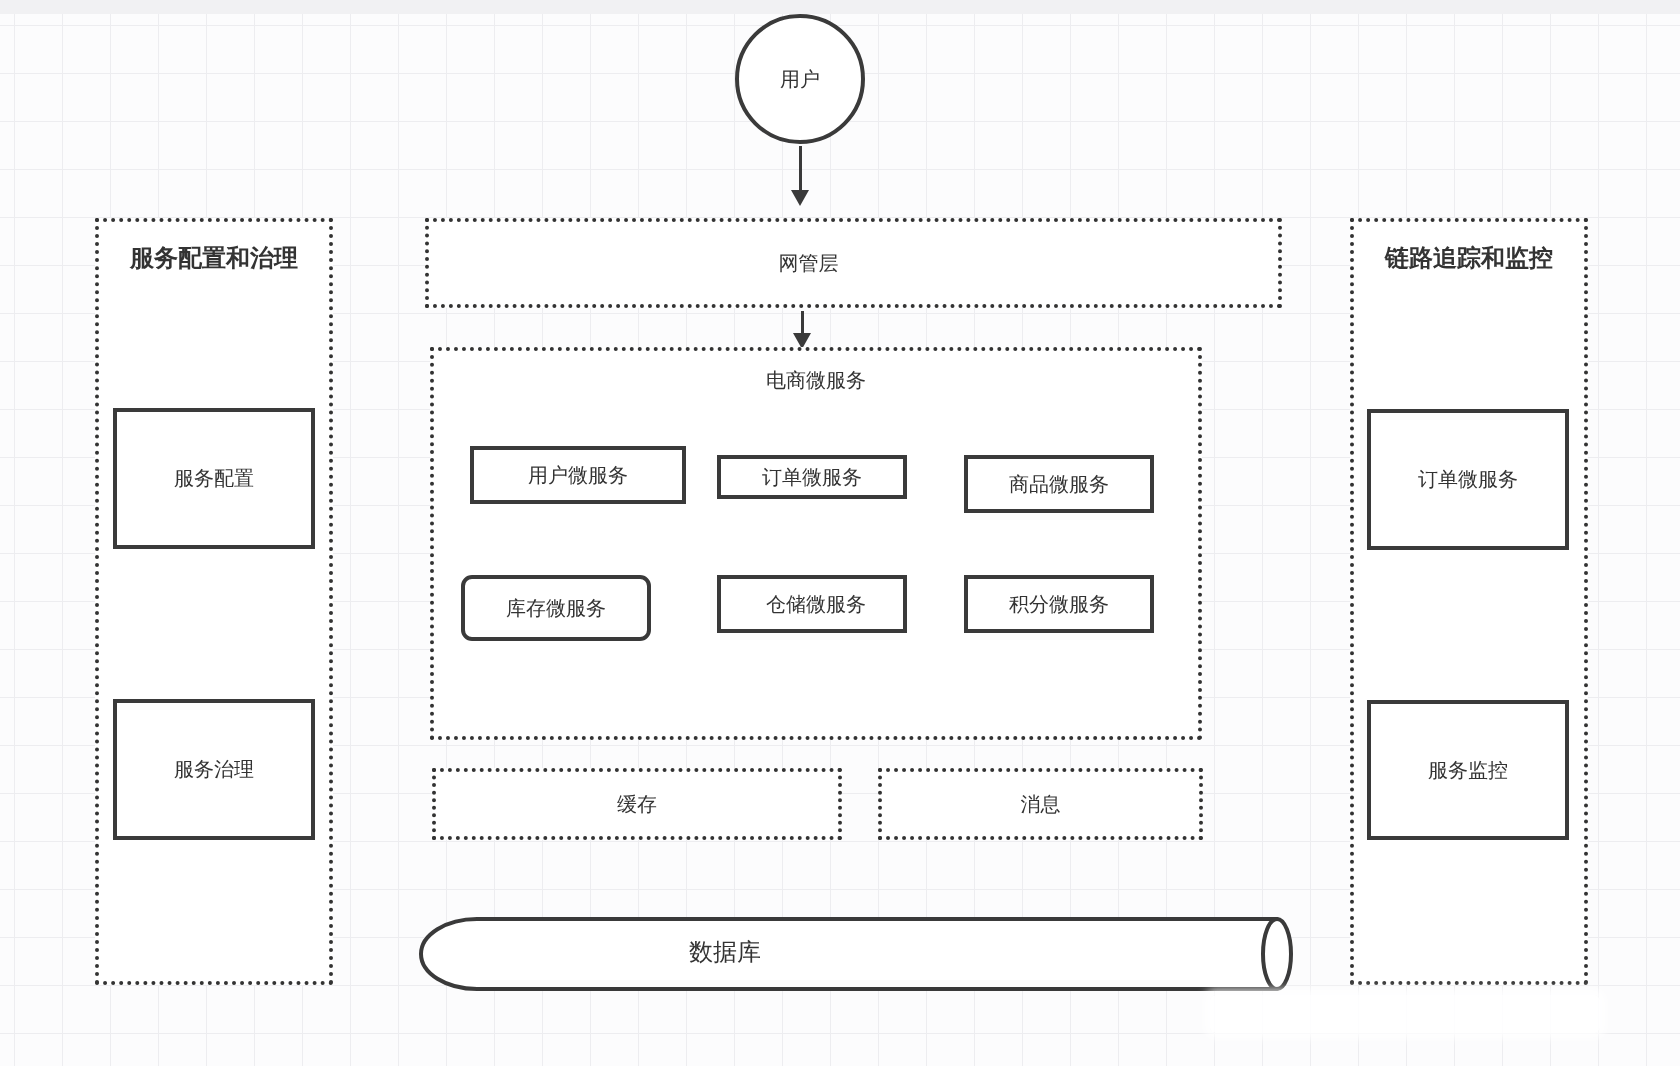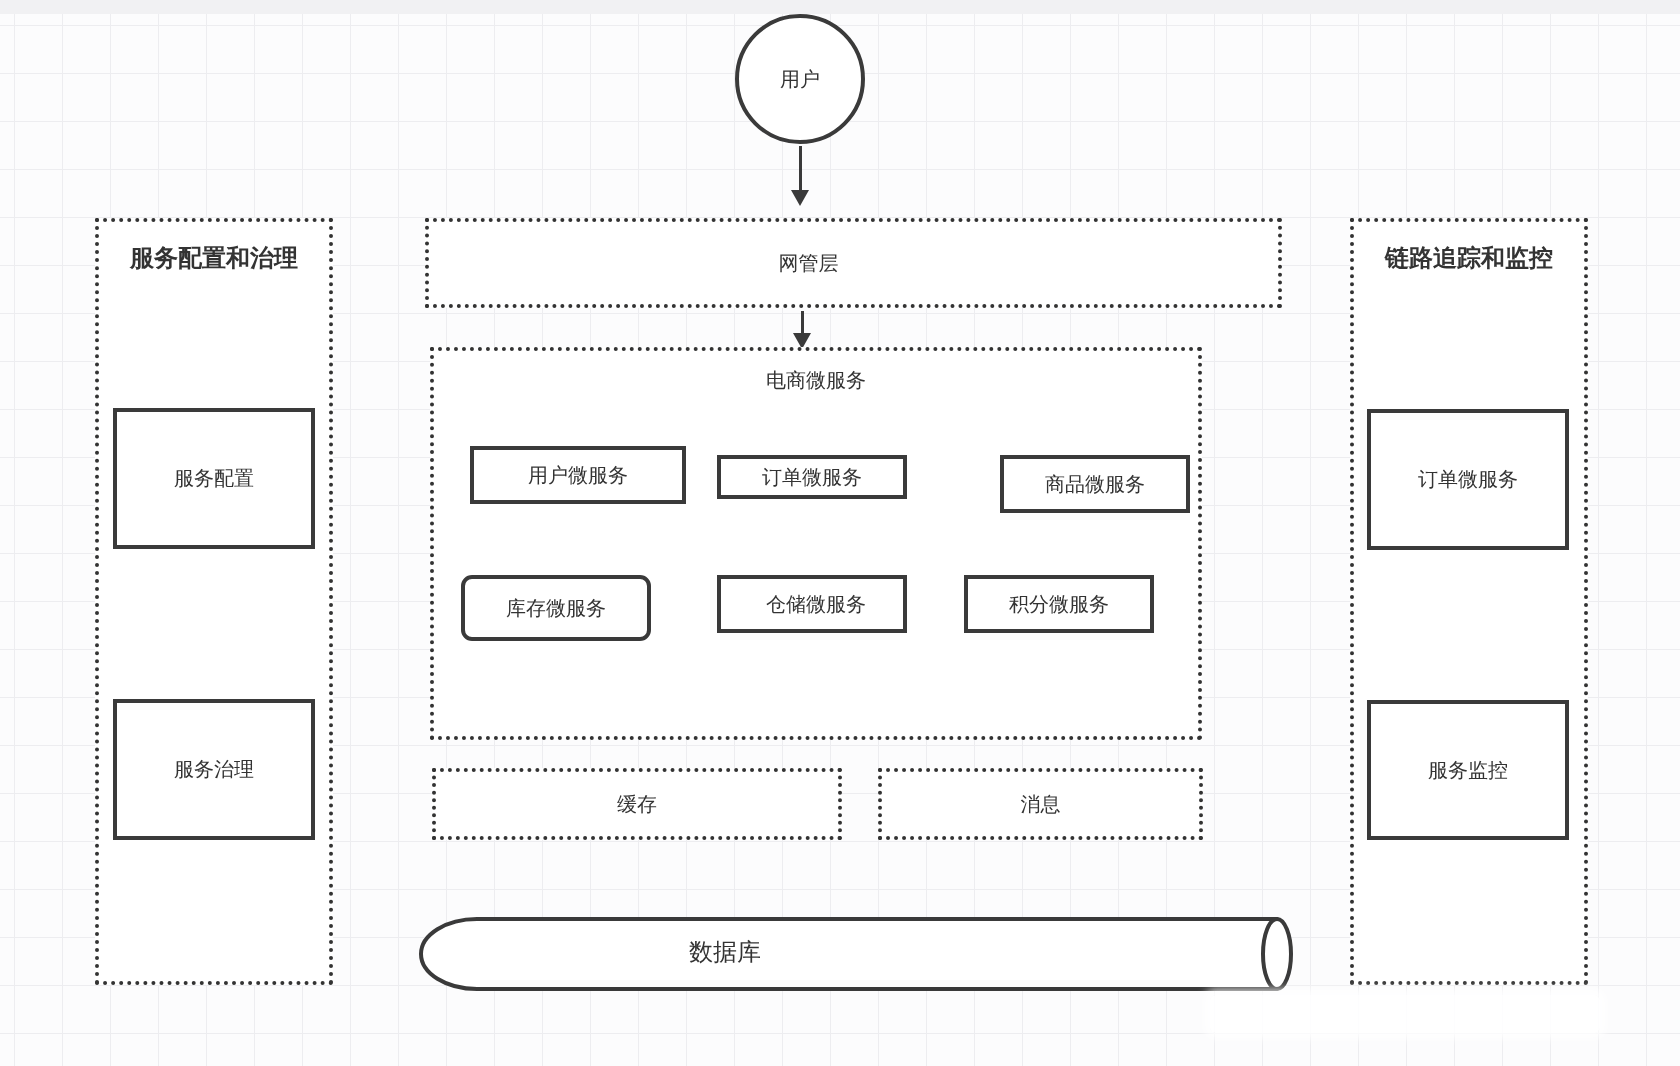--- a/index.html
+++ b/index.html
@@ -52,21 +52,21 @@
 
   <div class="shape dotted" style="left:430px;top:347px;width:772px;height:393px;">
     <div class="container-title">电商微服务</div>
 
     <div class="shape solid center-label" style="left:36px;top:95px;width:216px;height:58px;">
       <span>用户微服务</span>
     </div>
     <div class="shape solid center-label" style="left:283px;top:104px;width:190px;height:44px;">
       <span>订单微服务</span>
     </div>
-    <div class="shape solid center-label" style="left:530px;top:104px;width:190px;height:58px;margin-left:36px;">
+    <div class="shape solid center-label" style="left:530px;top:104px;width:190px;height:58px;">
       <span>商品微服务</span>
     </div>
 
     <div class="shape solid center-label" style="left:27px;top:224px;width:190px;height:66px;border-radius:11px;">
       <span>库存微服务</span>
     </div>
     <div class="shape solid center-label" style="left:283px;top:224px;width:190px;height:58px;padding-left:8px;">
       <span>仓储微服务</span>
     </div>
     <div class="shape solid center-label" style="left:530px;top:224px;width:190px;height:58px;">

